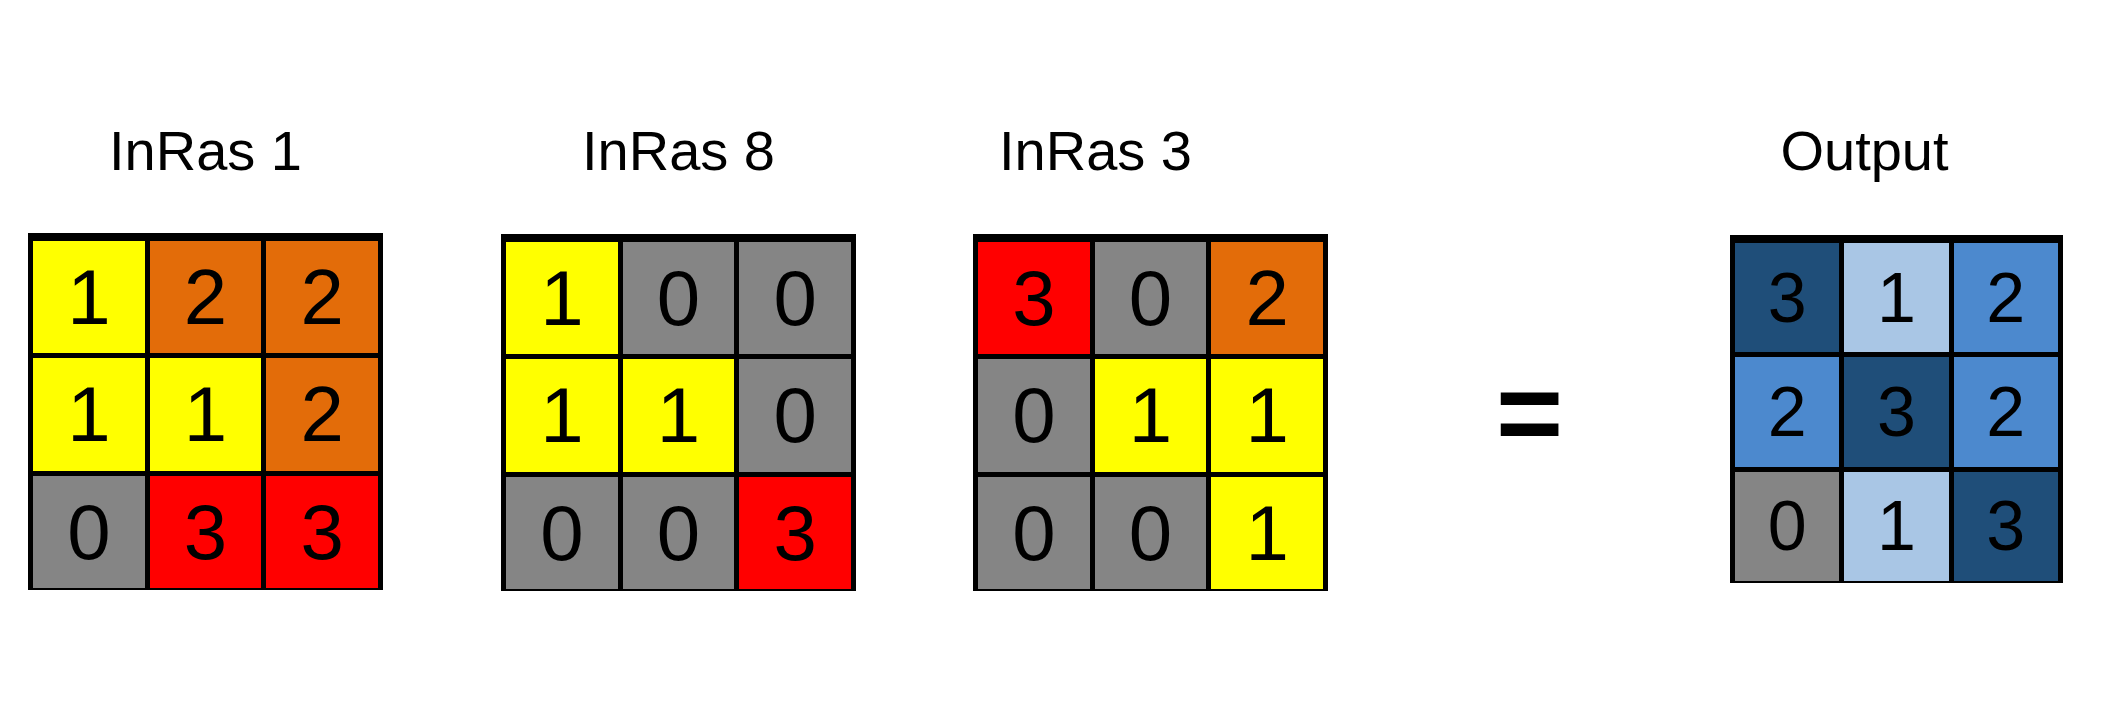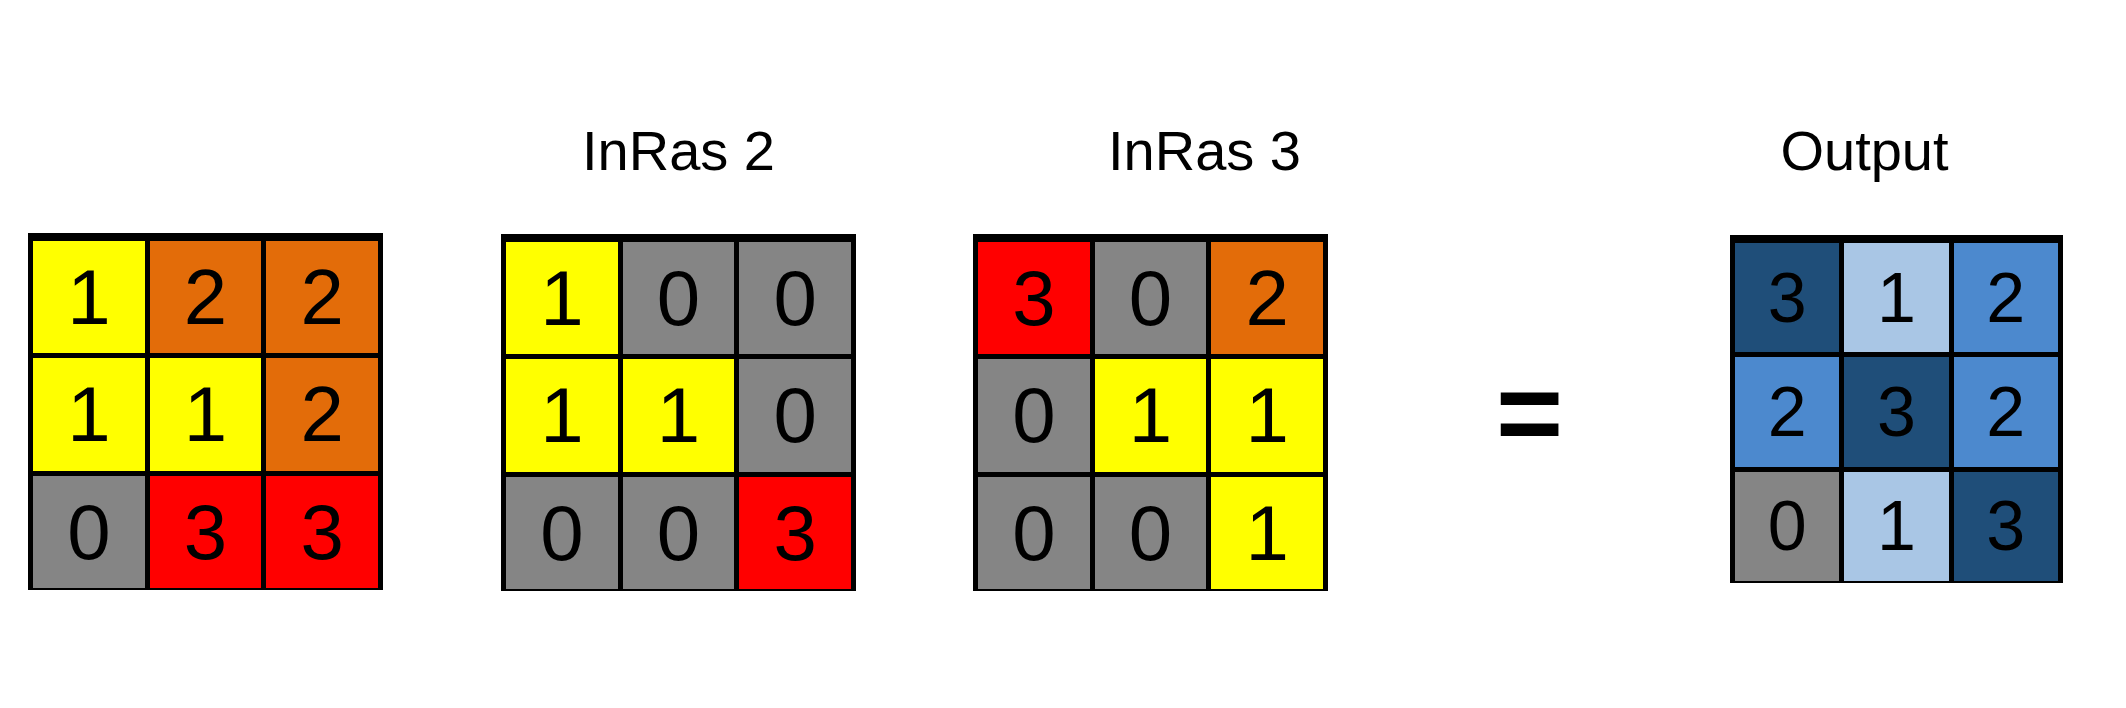--- a/index.html
+++ b/index.html
@@ -45,21 +45,21 @@
     transform: translateY(3px);
   }
   #grid-inras1 { left: 28px;   top: 233px; width: 355px; height: 357px; }
   #grid-inras2 { left: 501px;  top: 234px; width: 355px; height: 357px; }
   #grid-inras3 { left: 973px;  top: 234px; width: 355px; height: 357px; }
   #grid-output { left: 1730px; top: 235px; width: 333px; height: 348px; }
   #grid-output .cell { font-size: 70px; }
 
   #title-inras1 { left: 28px;   width: 355px; }
   #title-inras2 { left: 501px;  width: 355px; }
-  #title-inras3 { left: 1027px;  width: 355px; }
+  #title-inras3 { left: 918px;  width: 355px; }
   #title-output { left: 1698px; width: 333px; }
 
   .equals-box {
     position: absolute;
     left: 1472px;
     top: 350px;
     width: 115px;
     height: 125px;
     display: flex;
     align-items: center;
@@ -68,21 +68,22 @@
     font-weight: 700;
     color: #000000;
     line-height: 1;
   }
 </style>
 </head>
 <body>
 
 <div id="canvas">
 
-  <div class="grid-title" id="title-inras2">InRas 2</div>
+  <div class="grid-title" id="title-inras1">InRas 1</div>
+  <div class="grid-title" id="title-inras2">InRas 8</div>
   <div class="grid-title" id="title-inras3">InRas 3</div>
   <div class="grid-title" id="title-output">Output</div>
 
   <div class="raster-grid" id="grid-inras1">
       <div class="cell" style="background: rgb(255, 255, 0);">1</div>
       <div class="cell" style="background: rgb(227, 108, 9);">2</div>
       <div class="cell" style="background: rgb(227, 108, 9);">2</div>
       <div class="cell" style="background: rgb(255, 255, 0);">1</div>
       <div class="cell" style="background: rgb(255, 255, 0);">1</div>
       <div class="cell" style="background: rgb(227, 108, 9);">2</div>

